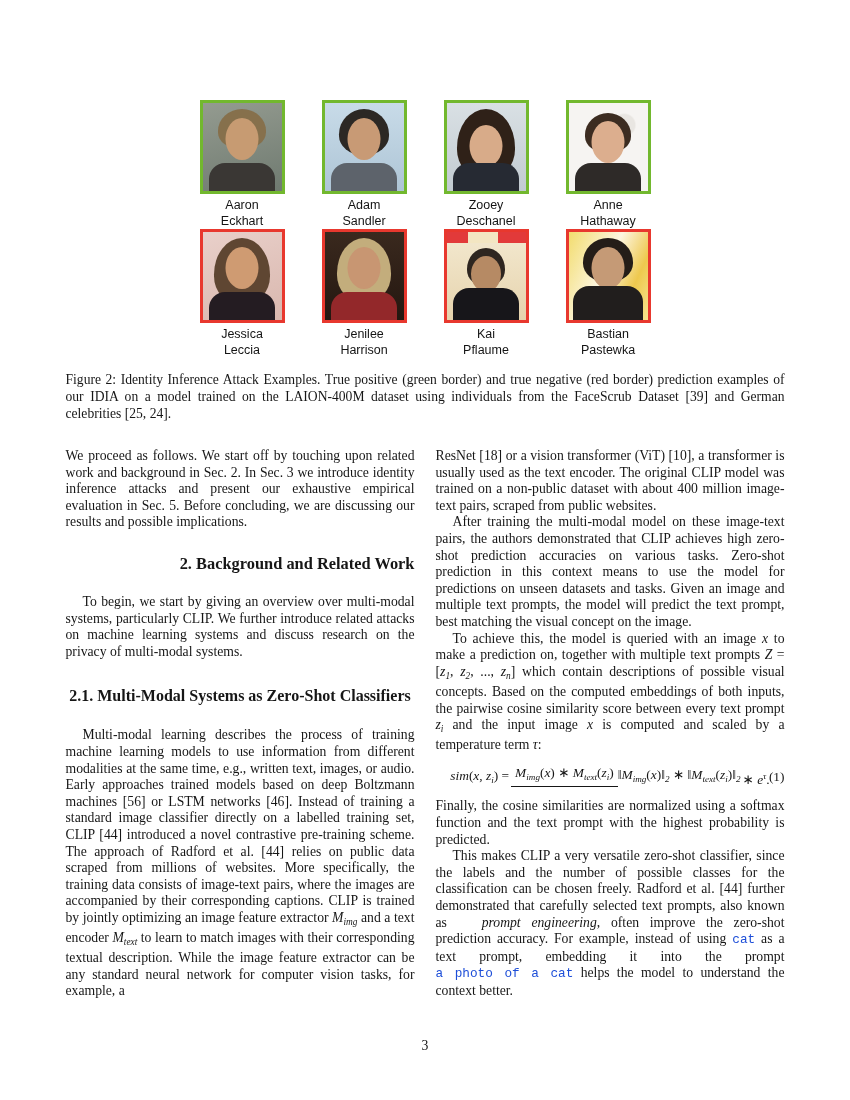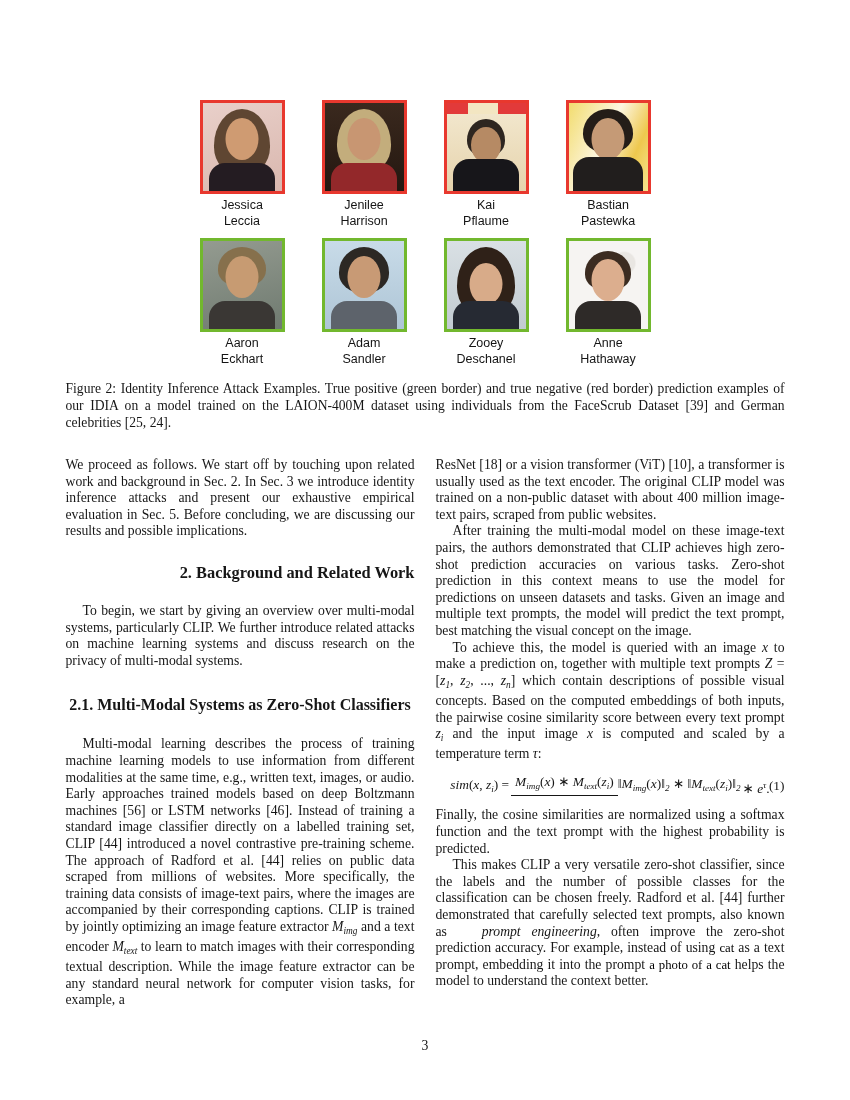--- a/index.html
+++ b/index.html
@@ -67,21 +67,21 @@
   }
   h3.subsec{
     font-size:16px; line-height:17px; font-weight:bold;
     margin:27px 0 23px 0; text-align:center;
   }
   
   .sg-i{ font-style:italic; }
   .sg-em{ font-style:italic;margin-left:24px; }
   .sg-sub{ font-style:italic; font-size:0.68em; vertical-align:-0.28em; }
   .sg-sup{ font-style:italic; font-size:0.68em; vertical-align:0.55em; }
-  .sg-mono{ font-family:Liberation Serif, serif; font-size:0.93em; color:#000000; white-space:pre; }
+  .sg-mono{ font-family:Liberation Mono, monospace; font-size:0.93em; color:#1d4ed8; white-space:pre; }
   
   .equation{
     position:relative; margin:11px 0;
     display:flex; align-items:flex-end; justify-content:center;
     font-size:13.4px; line-height:15px; text-align:center;
   }
   .frac{ display:inline-flex; flex-direction:row; margin:0 2px; }
   .frac .num{ padding:0 4px 2px 4px; border-bottom:1px solid #161616; }
   .frac .den{ padding-top:2px; }
   .eqno{ position:absolute; right:0; top:50%; transform:translateY(-50%); }
@@ -91,20 +91,67 @@
     text-align:center; font-size:13.7px;
   }
 </style>
 </head>
 <body>
 
 <div class="page">
 
   <div class="figure-block">
 
+    <div class="fig-row" style="--border: #72b82e;">
+      <div class="tile p5">
+        <div class="photo">
+          <div class="hair"></div>
+          <div class="face"></div>
+          <div class="torso"></div>
+        </div>
+        <div class="label">
+          <div>Aaron</div>
+          <div>Eckhart</div>
+        </div>
+      </div>
+      <div class="tile p6">
+        <div class="photo">
+          <div class="hair"></div>
+          <div class="face"></div>
+          <div class="torso"></div>
+        </div>
+        <div class="label">
+          <div>Adam</div>
+          <div>Sandler</div>
+        </div>
+      </div>
+      <div class="tile p7">
+        <div class="photo">
+          <div class="hair"></div>
+          <div class="face"></div>
+          <div class="torso"></div>
+        </div>
+        <div class="label">
+          <div>Zooey</div>
+          <div>Deschanel</div>
+        </div>
+      </div>
+      <div class="tile p8">
+        <div class="photo">
+          <div class="hair"></div>
+          <div class="face"></div>
+          <div class="torso"></div>
+        </div>
+        <div class="label">
+          <div>Anne</div>
+          <div>Hathaway</div>
+        </div>
+      </div>
+    </div>
+
     <div class="fig-row first" style="--border: #e8382e;">
       <div class="tile p1">
         <div class="photo">
           <div class="hair"></div>
           <div class="face"></div>
           <div class="torso"></div>
         </div>
         <div class="label">
           <div>Jessica</div>
           <div>Leccia</div>
@@ -134,67 +181,20 @@
       </div>
       <div class="tile p4">
         <div class="photo">
           <div class="hair"></div>
           <div class="face"></div>
           <div class="torso"></div>
         </div>
         <div class="label">
           <div>Bastian</div>
           <div>Pastewka</div>
-        </div>
-      </div>
-    </div>
-
-    <div class="fig-row" style="--border: #72b82e;">
-      <div class="tile p5">
-        <div class="photo">
-          <div class="hair"></div>
-          <div class="face"></div>
-          <div class="torso"></div>
-        </div>
-        <div class="label">
-          <div>Aaron</div>
-          <div>Eckhart</div>
-        </div>
-      </div>
-      <div class="tile p6">
-        <div class="photo">
-          <div class="hair"></div>
-          <div class="face"></div>
-          <div class="torso"></div>
-        </div>
-        <div class="label">
-          <div>Adam</div>
-          <div>Sandler</div>
-        </div>
-      </div>
-      <div class="tile p7">
-        <div class="photo">
-          <div class="hair"></div>
-          <div class="face"></div>
-          <div class="torso"></div>
-        </div>
-        <div class="label">
-          <div>Zooey</div>
-          <div>Deschanel</div>
-        </div>
-      </div>
-      <div class="tile p8">
-        <div class="photo">
-          <div class="hair"></div>
-          <div class="face"></div>
-          <div class="torso"></div>
-        </div>
-        <div class="label">
-          <div>Anne</div>
-          <div>Hathaway</div>
         </div>
       </div>
     </div>
   </div>
 
   <div class="caption">Figure 2: Identity Inference Attack Examples. True positive (green border) and true negative (red border) prediction examples of our IDIA on a model trained on the LAION-400M dataset using individuals from the FaceScrub Dataset [39] and German celebrities [25, 24].</div>
 
   <div class="columns">
 
     <div class="col">

